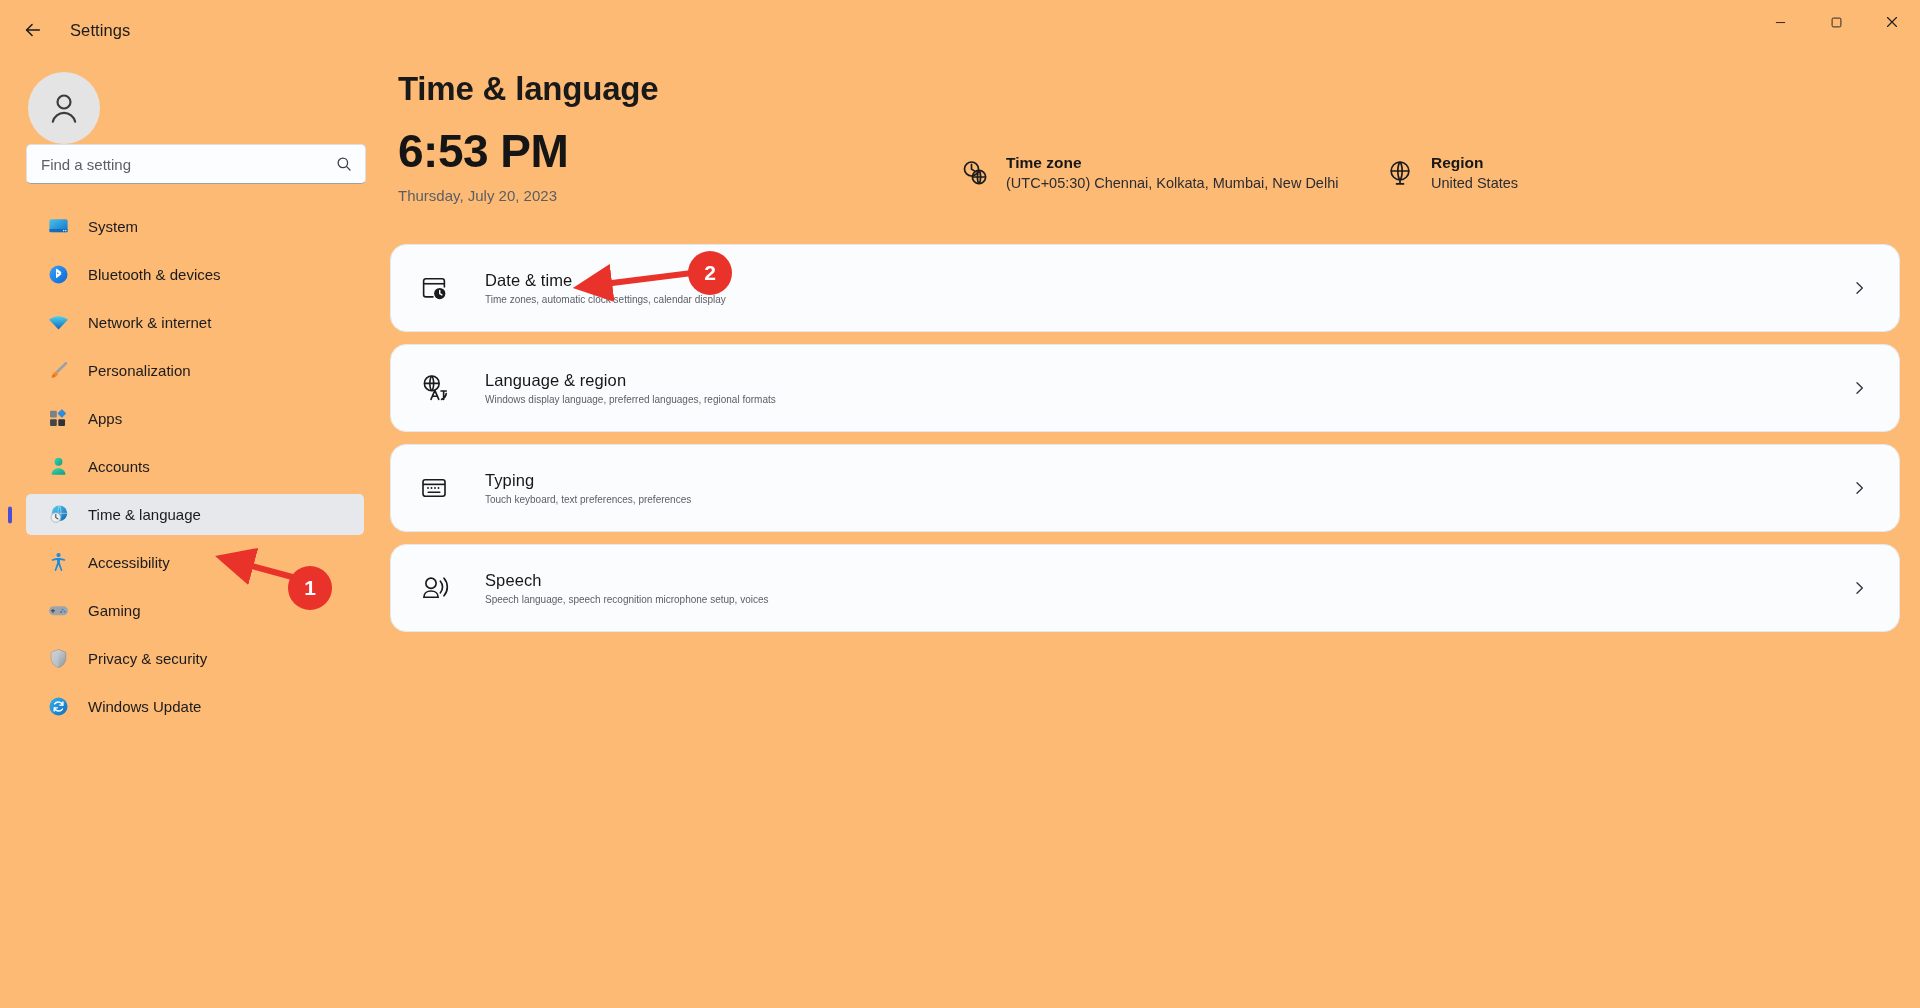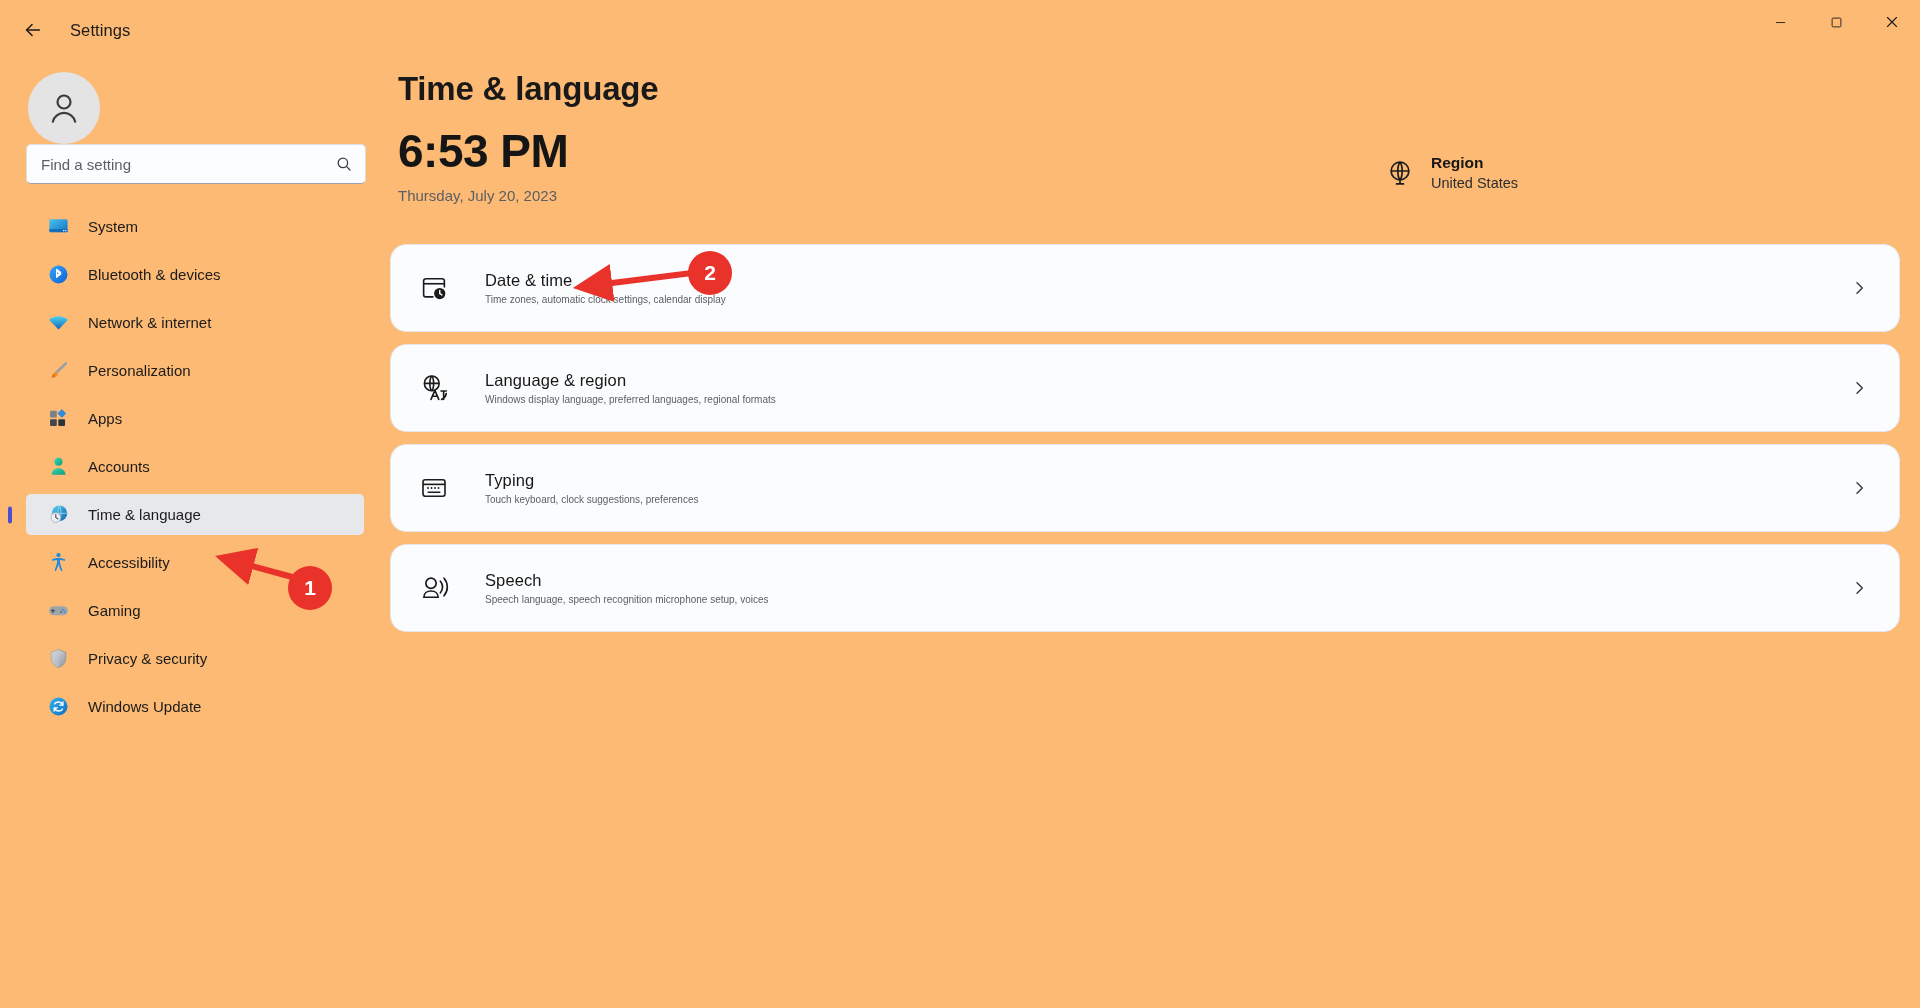--- a/index.html
+++ b/index.html
@@ -337,20 +337,32 @@
     </div>
   </div>
 
   <div class="main">
     <div class="page-title">Time &amp; language</div>
 
     <div class="clockrow">
       <div class="bigtime">6:53 PM</div>
       <div class="bigdate">Thursday, July 20, 2023</div>
 
+      <div class="infoblock info-tz">
+        <svg class="info-ico" viewBox="0 0 24 24" fill="none" stroke="currentColor" stroke-width="1.35">
+          <circle cx="9.2" cy="8.8" r="5.6"></circle>
+          <path d="M9.2 5.1v3.8l2.6 1.6" stroke-linecap="round"></path>
+          <circle cx="15.2" cy="15.2" r="5.3"></circle>
+          <path d="M15.2 9.9c1.7 2 1.7 8.6 0 10.6M15.2 9.9c-1.7 2-1.7 8.6 0 10.6M9.9 15.2h10.6"></path>
+        </svg>
+        <div>
+          <div class="info-head">Time zone</div>
+          <div class="info-sub">(UTC+05:30) Chennai, Kolkata, Mumbai, New Delhi</div>
+        </div>
+      </div>
 
       <div class="infoblock info-rg">
         <svg class="info-ico" viewBox="0 0 24 24" fill="none" stroke="currentColor" stroke-width="1.35">
           <circle cx="12" cy="10.4" r="7.1"></circle>
           <path d="M12 3.3c2.3 2.6 2.3 11.6 0 14.2M12 3.3c-2.3 2.6-2.3 11.6 0 14.2M4.9 10.4h14.2M12 17.5v3.2"></path>
           <path d="M9.2 20.7h5.6" stroke-linecap="round"></path>
         </svg>
         <div>
           <div class="info-head">Region</div>
           <div class="info-sub">United States</div>
@@ -403,21 +415,21 @@
             <path d="M3.2 9.1h17.6"></path>
             <circle cx="7.2" cy="12" r=".75" fill="currentColor" stroke="none"></circle>
             <circle cx="10" cy="12" r=".75" fill="currentColor" stroke="none"></circle>
             <circle cx="12.8" cy="12" r=".75" fill="currentColor" stroke="none"></circle>
             <circle cx="15.6" cy="12" r=".75" fill="currentColor" stroke="none"></circle>
             <path d="M7.4 15.4h9.2" stroke-linecap="round"></path>
           </svg>
         </span>
         <div class="card-texts">
           <div class="card-title">Typing</div>
-          <div class="card-sub">Touch keyboard, clock suggestions, preferences</div>
+          <div class="card-sub">Touch keyboard, text preferences, preferences</div>
         </div>
         <svg class="chev" viewBox="0 0 24 24" fill="none" stroke="currentColor" stroke-width="2" stroke-linecap="round" stroke-linejoin="round">
           <path d="M9 4l8 8-8 8"></path>
         </svg>
       </div>
 
       <div class="card">
         <span class="card-ico">
           <svg width="30" height="30" viewBox="0 0 24 24" fill="none" stroke="currentColor" stroke-width="1.35">
             <circle cx="9.6" cy="8.2" r="4.1"></circle>

